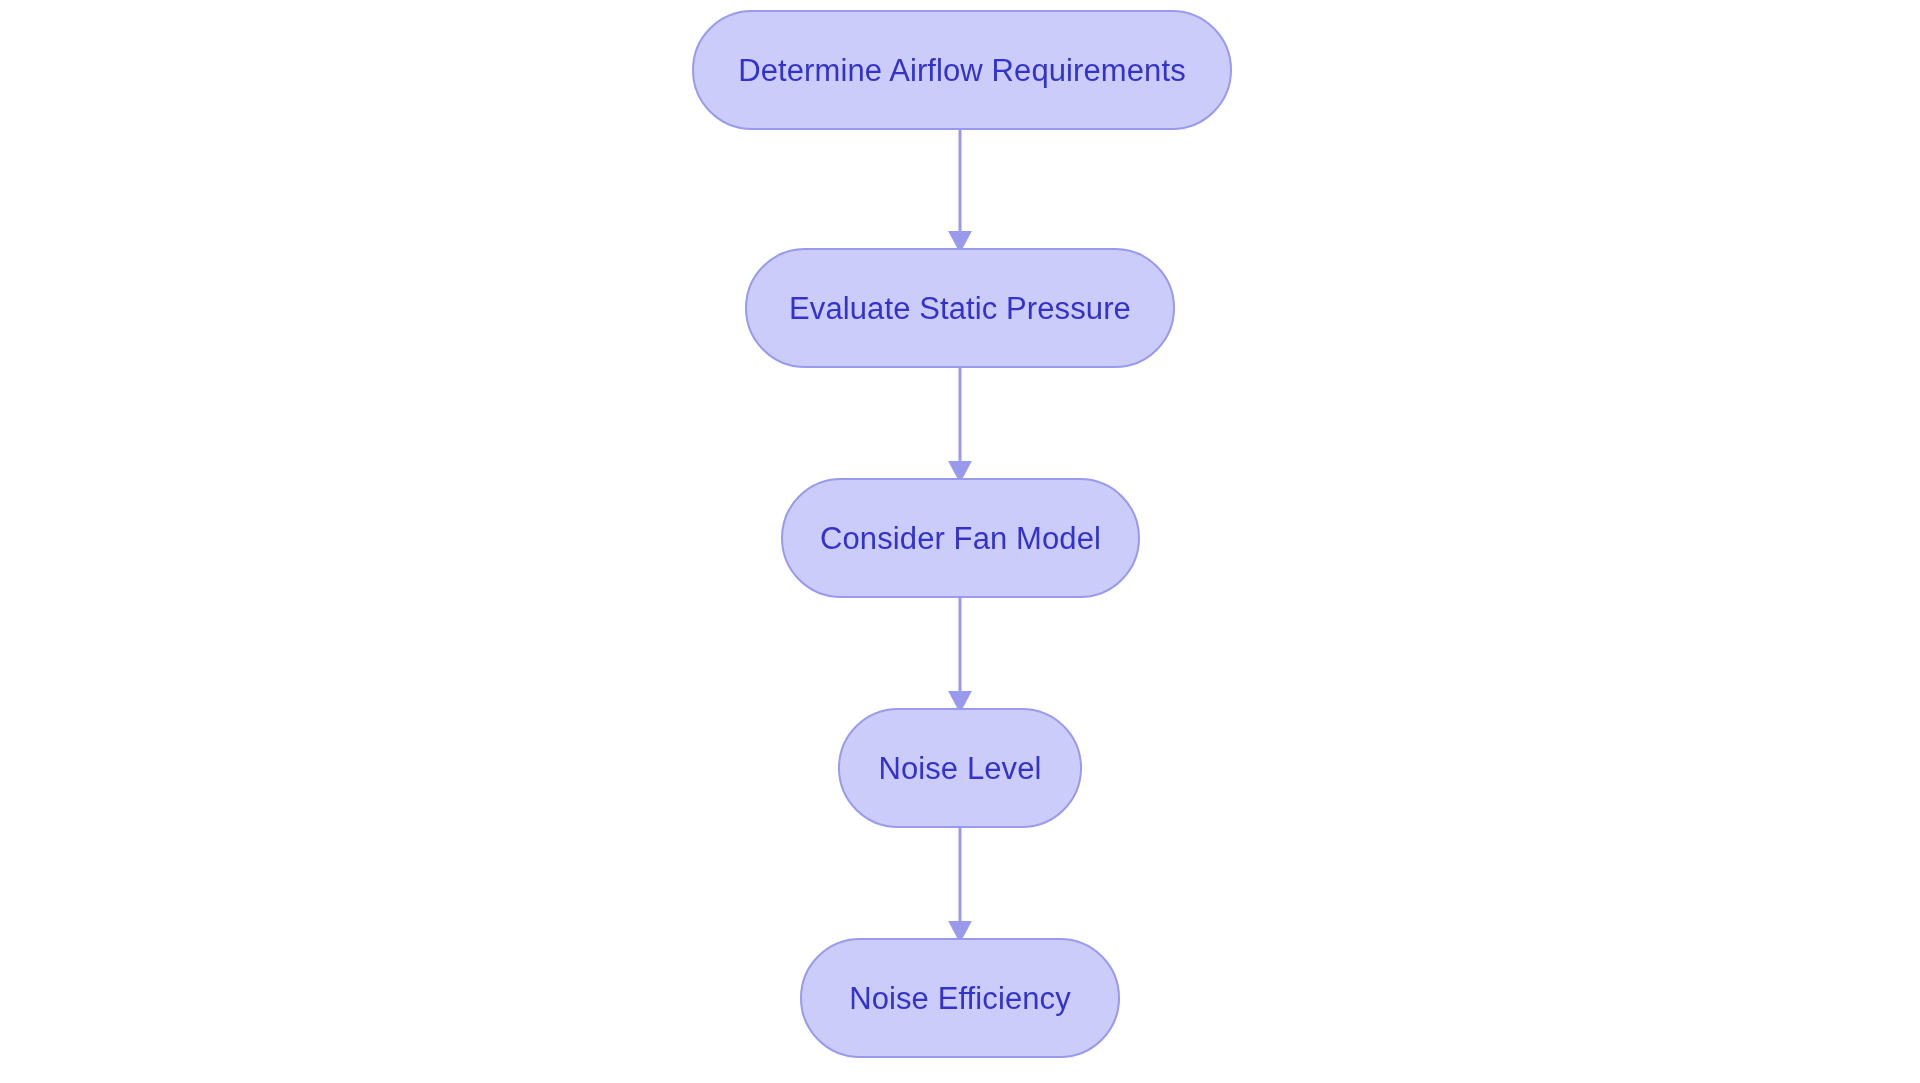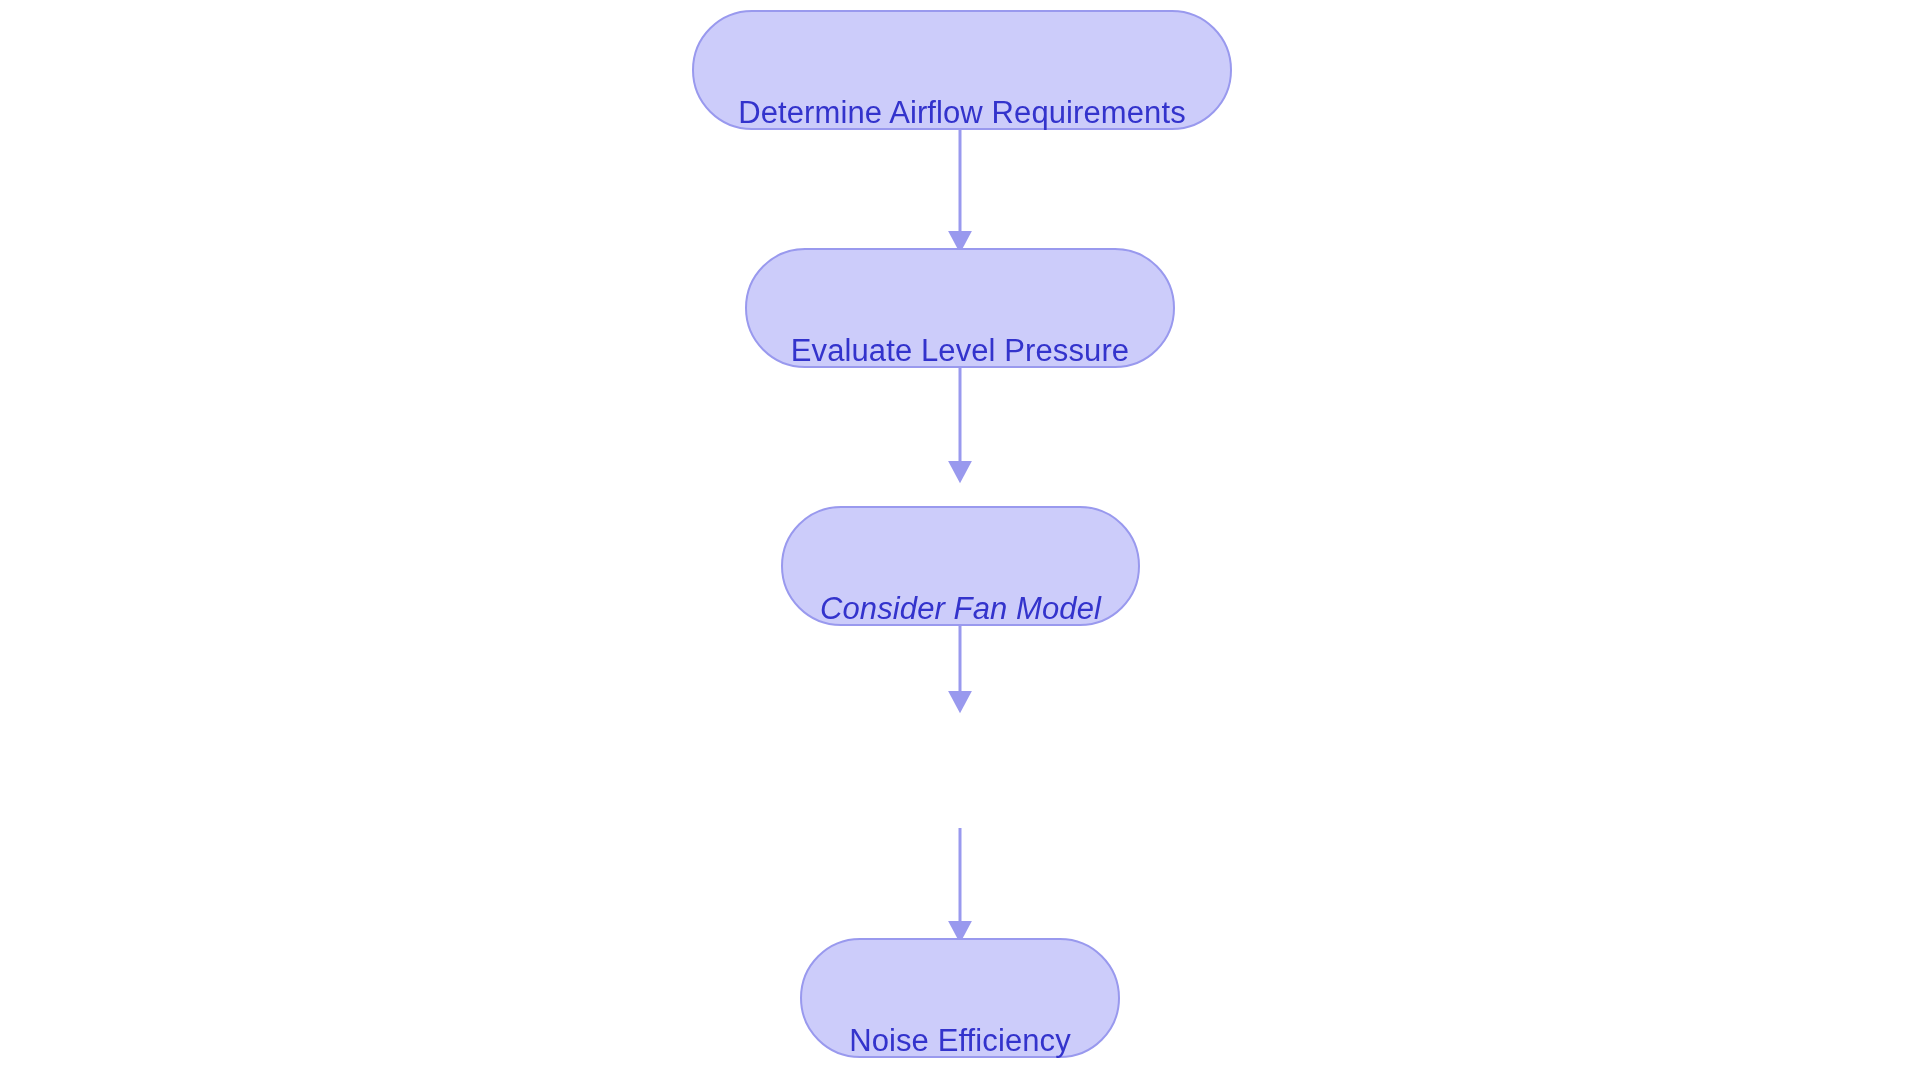--- a/index.html
+++ b/index.html
@@ -28,41 +28,41 @@
     top: 0;
     width: 1920px;
     height: 1083px;
     pointer-events: none;
   }
 
   .flow-node {
     position: absolute;
     box-sizing: border-box;
     display: flex;
-    align-items: flex-end;
+    align-items: center;
     justify-content: center;
     background: #ccccfa;
     border: 2.5px solid #9999ee;
     border-radius: 60px;
     color: #3333cc;
     white-space: nowrap;
   }
 
   .flow-node .node-label {
     font-size: 31px;
     font-weight: 400;
     letter-spacing: 0.1px;
     line-height: 1;
     color: #3333cc;
   }
 
   
   #node-airflow      { left: 692px; top: 10px;  width: 540px; height: 120px; }
   #node-pressure     { left: 745px; top: 248px; width: 430px; height: 120px; }
-  #node-fanmodel     { left: 781px; top: 506px; width: 359px; height: 120px; font-style: italic; }
+  #node-fanmodel     { left: 781px; top: 478px; width: 359px; height: 120px; }
   #node-noise        { left: 838px; top: 708px; width: 244px; height: 120px; }
   #node-efficiency   { left: 800px; top: 938px; width: 320px; height: 120px; }
 </style>
 </head>
 <body>
 
 <div id="flowchart-canvas">
 
   <svg class="edge-layer" viewBox="0 0 1920 1083" width="1920" height="1083" xmlns="http://www.w3.org/2000/svg">
     <defs>
@@ -78,25 +78,28 @@
     <line x1="960" y1="598" x2="960" y2="692" stroke="#9999ee" stroke-width="3" marker-end="url(#arrowhead)"></line>
 
     <line x1="960" y1="828" x2="960" y2="922" stroke="#9999ee" stroke-width="3" marker-end="url(#arrowhead)"></line>
   </svg>
 
   <div class="flow-node" id="node-airflow">
     <span class="node-label">Determine Airflow Requirements</span>
   </div>
 
   <div class="flow-node" id="node-pressure">
-    <span class="node-label">Evaluate Level Pressure</span>
+    <span class="node-label">Evaluate Static Pressure</span>
   </div>
 
   <div class="flow-node" id="node-fanmodel">
     <span class="node-label">Consider Fan Model</span>
   </div>
 
+  <div class="flow-node" id="node-noise">
+    <span class="node-label">Noise Level</span>
+  </div>
 
   <div class="flow-node" id="node-efficiency">
     <span class="node-label">Noise Efficiency</span>
   </div>
 
 </div>
 
 </body></html>

